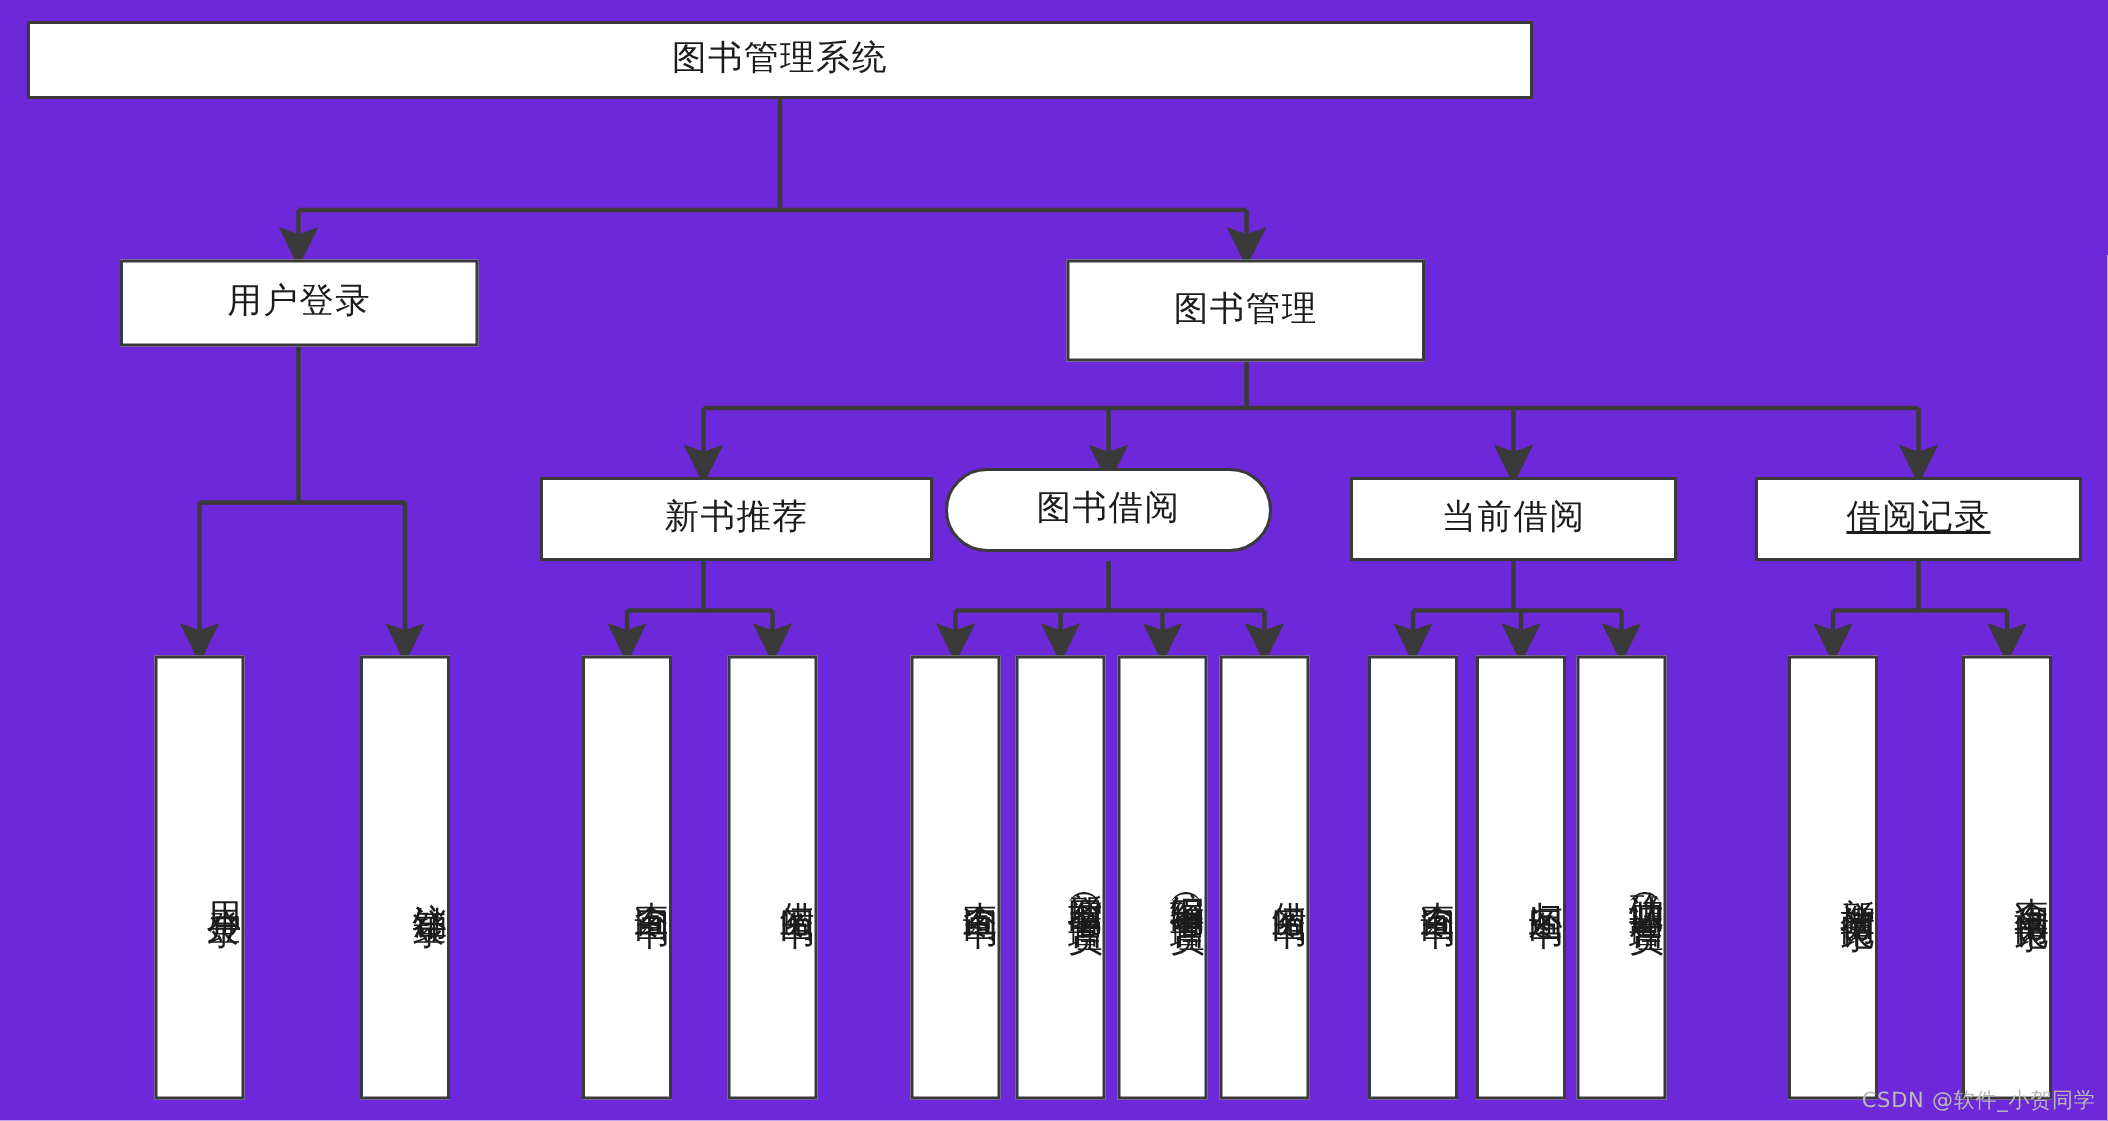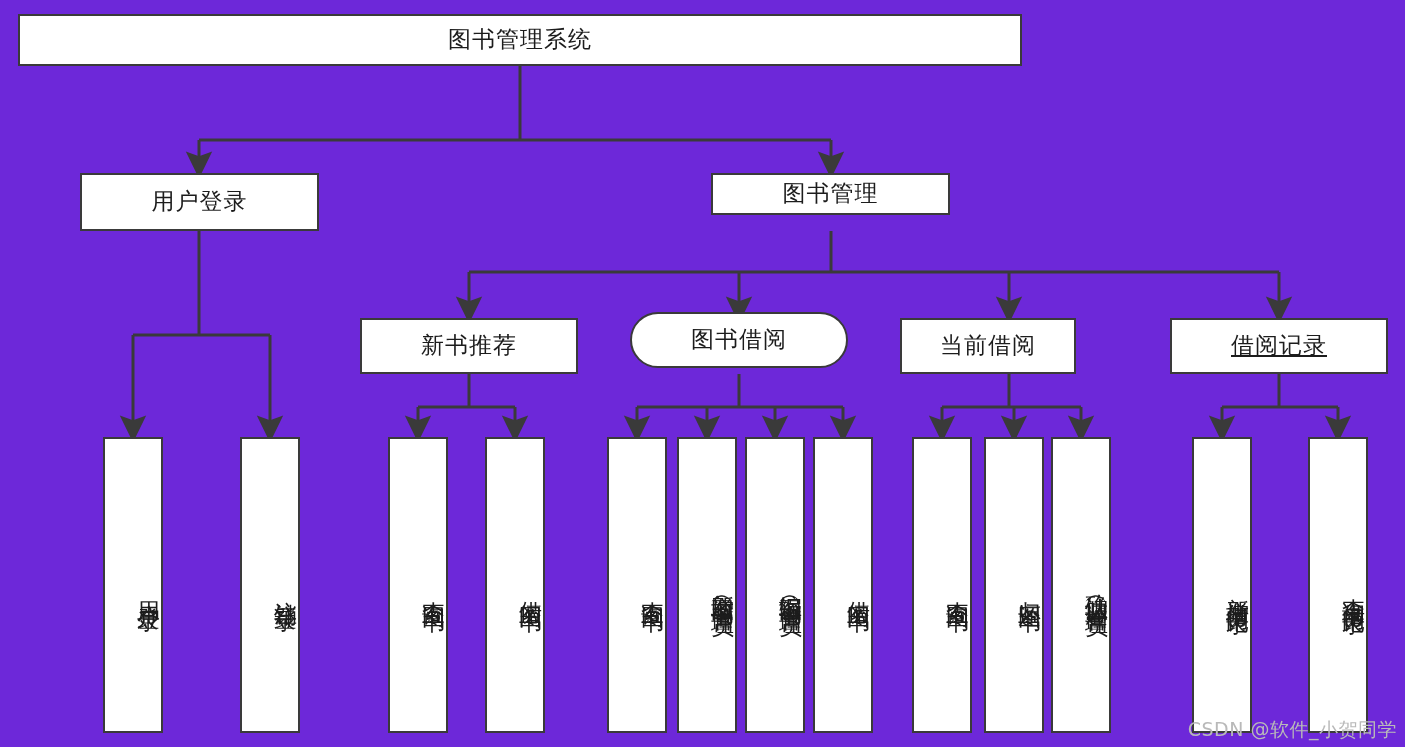--- a/index.html
+++ b/index.html
@@ -53,21 +53,21 @@
     left: 0;
     top: 0;
     width: 1405px;
     height: 747px;
     pointer-events: none;
   }
   .watermark {
     position: absolute;
     right: 8px;
     bottom: 4px;
-    font-size: 19px;
+    font-size: 14px;
     color: #b9b9b9;
     white-space: nowrap;
     letter-spacing: 0.5px;
   }
 </style>
 </head>
 <body>
 
 <div id="canvas">
 
@@ -122,31 +122,31 @@
     </g>
   </svg>
 
   <div class="node node-h" style="left:18px; top:14px; width:1004px; height:52px;">
     <span>图书管理系统</span>
   </div>
 
   <div class="node node-h" style="left:80px; top:173px; width:239px; height:58px;">
     <span>用户登录</span>
   </div>
-  <div class="node node-h" style="left:711px; top:173px; width:239px; height:42px;">
+  <div class="node node-h" style="left:711px; top:173px; width:239px; height:68px;">
     <span>图书管理</span>
   </div>
 
-  <div class="node node-h" style="left:360px; top:318px; width:218px; height:56px;text-align:center;">
+  <div class="node node-h" style="left:360px; top:318px; width:262px; height:56px;text-align:center;">
     <span>新书推荐</span>
   </div>
   <div class="node node-h" style="left:630px; top:312px; width:218px; height:56px;border-radius:28px;">
     <span>图书借阅</span>
   </div>
-  <div class="node node-h" style="left:900px; top:318px; width:176px; height:56px;">
+  <div class="node node-h" style="left:900px; top:318px; width:218px; height:56px;">
     <span>当前借阅</span>
   </div>
   <div class="node node-h" style="left:1170px; top:318px; width:218px; height:56px;text-decoration:underline;">
     <span>借阅记录</span>
   </div>
 
   <div class="node node-v" style="left:103px; top:437px; width:60px; height:296px;">
     <span class="vtext">用户登录</span>
   </div>
   <div class="node node-v" style="left:240px; top:437px; width:60px; height:296px;">

